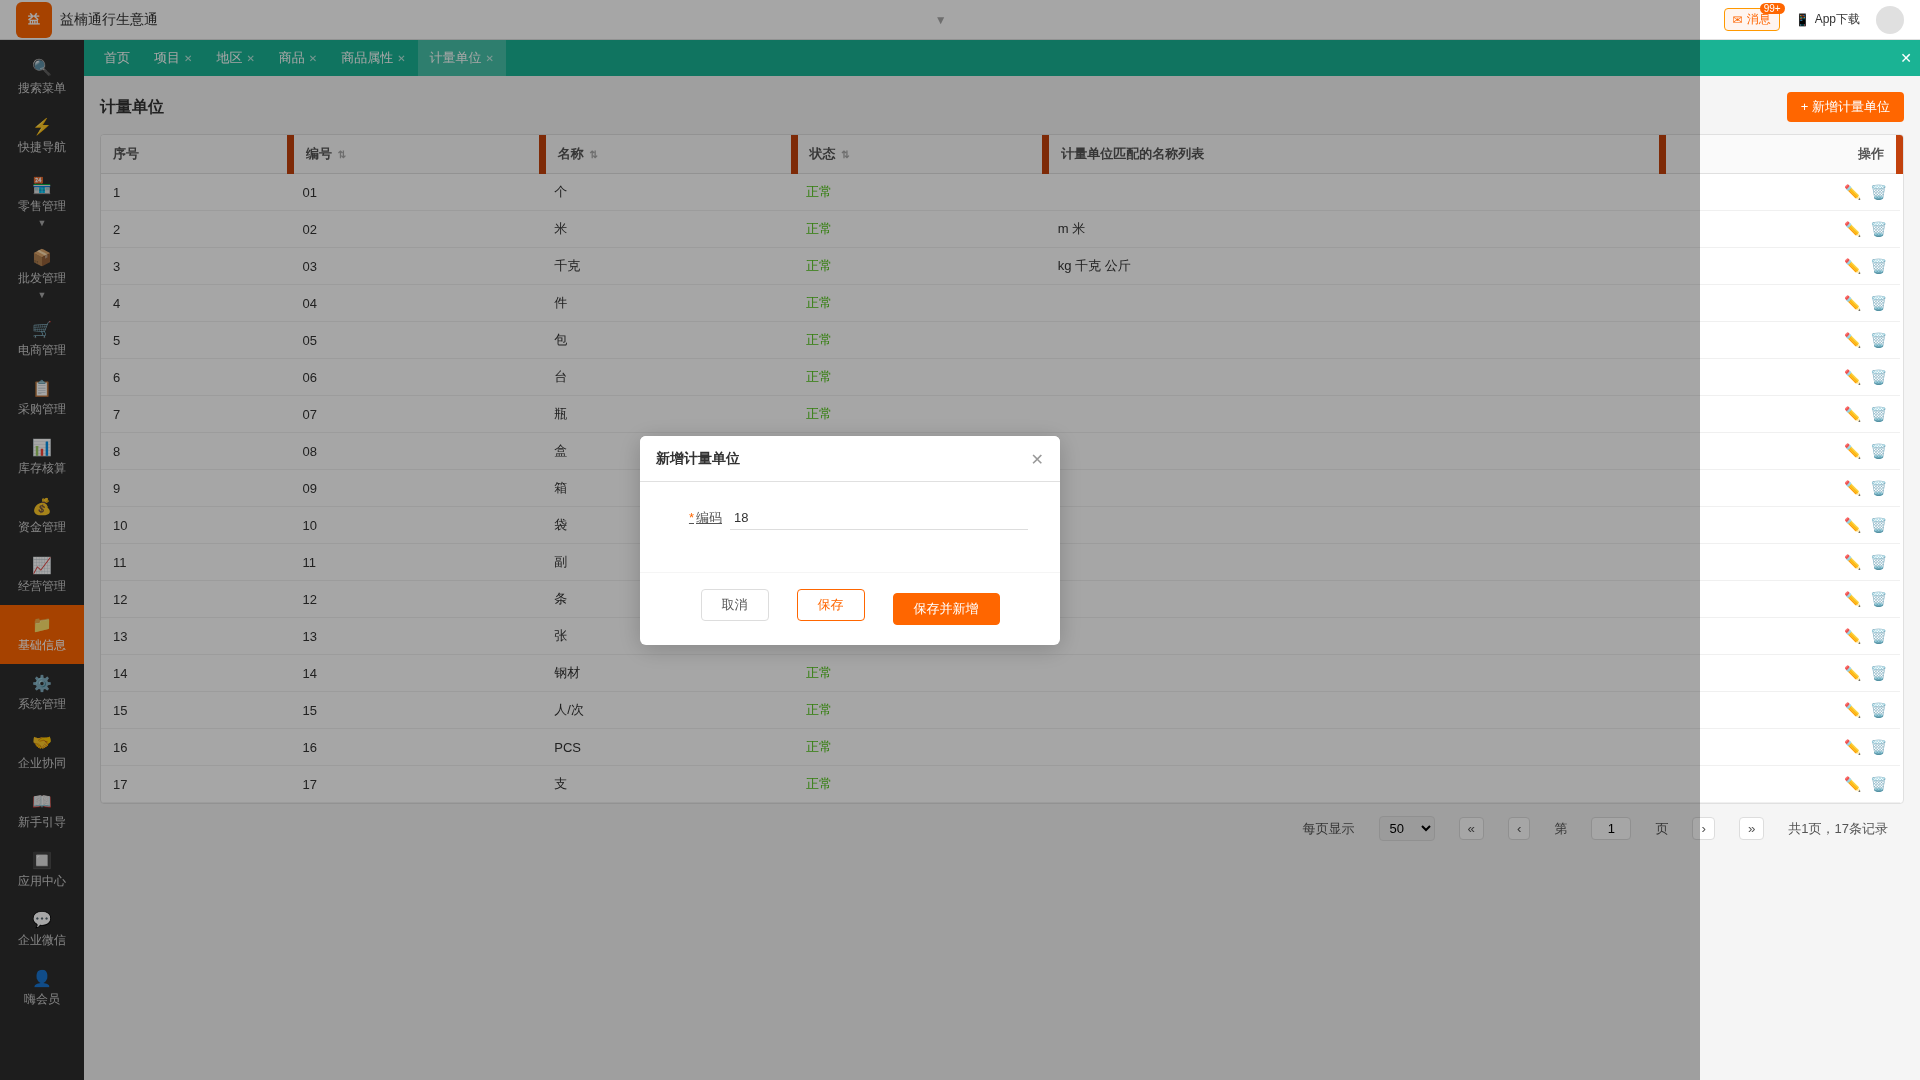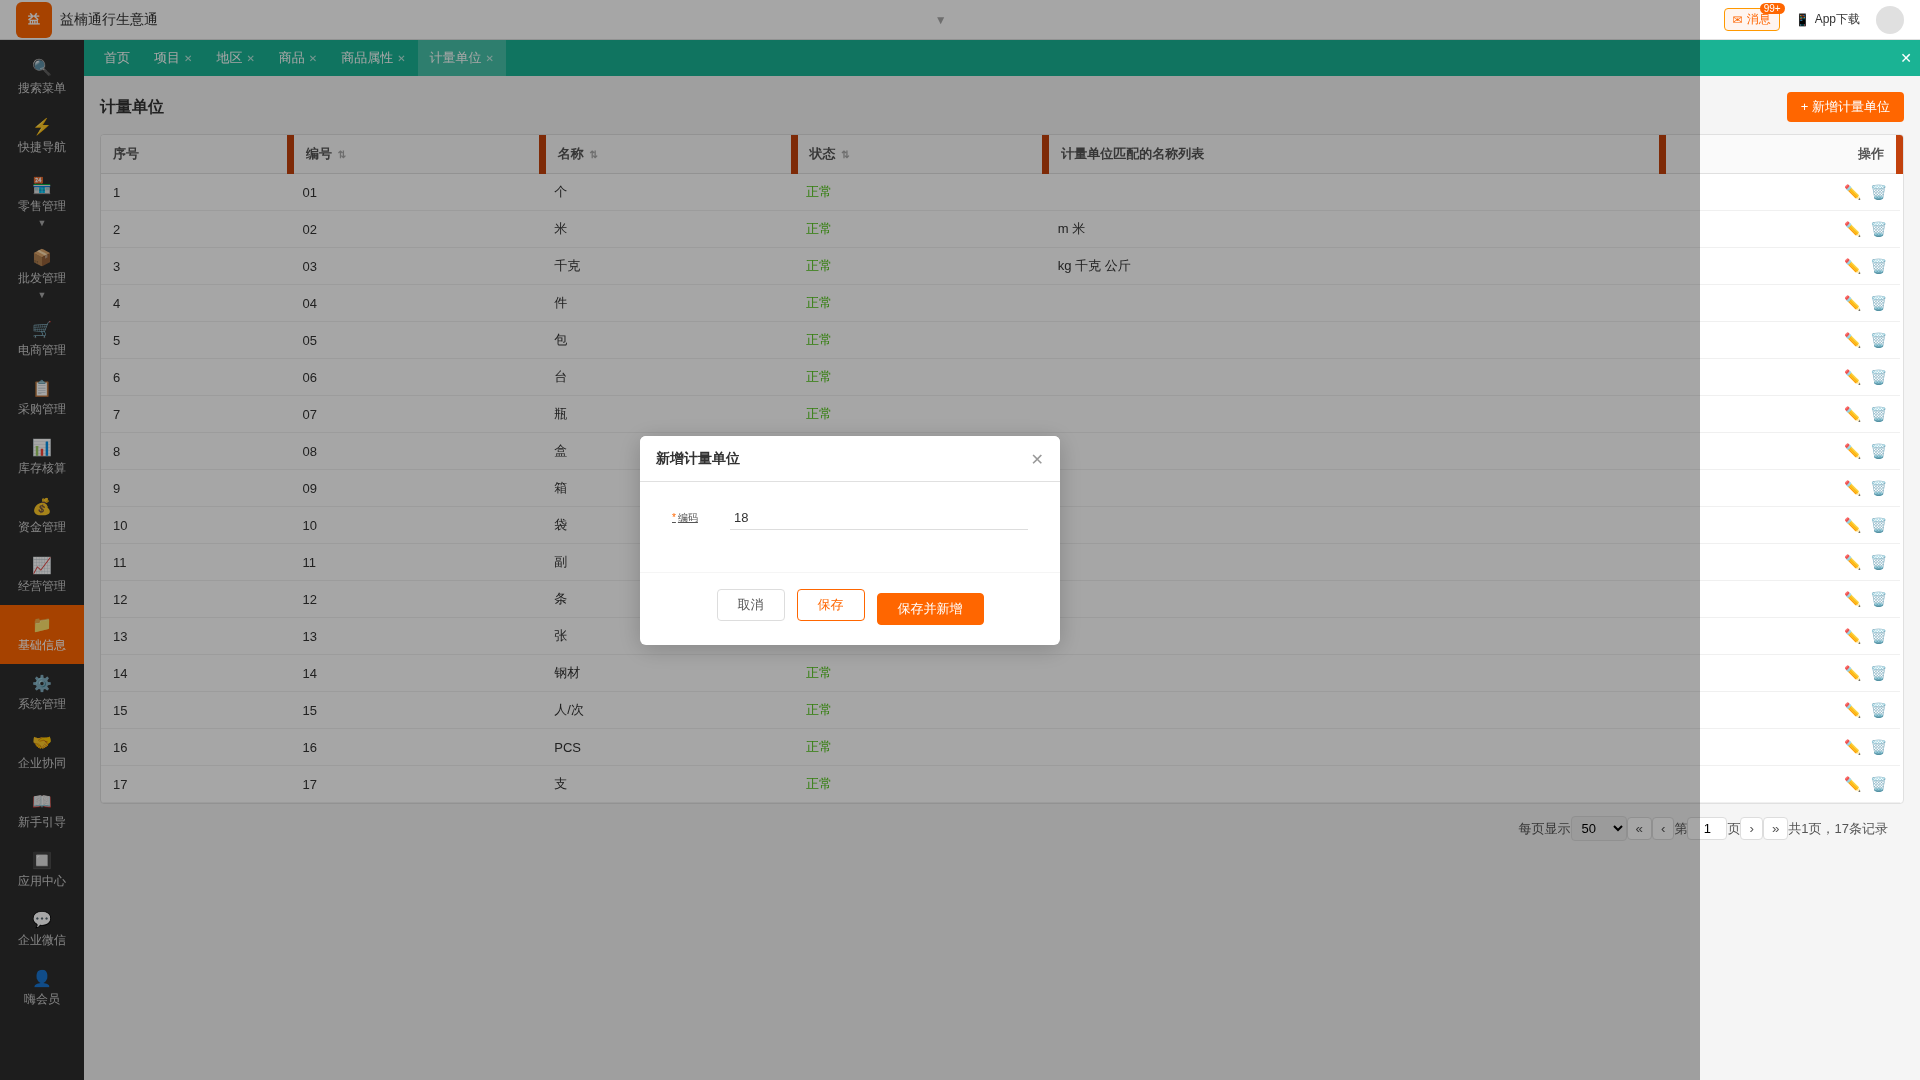--- a/index.html
+++ b/index.html
@@ -226,21 +226,21 @@
       font-size: 14px;
     }
     .sort-icon { color: #aaa; font-size: 10px; margin-left: 2px; }
 
     
     .pagination-area {
       display: flex;
       align-items: center;
       justify-content: flex-end;
       padding: 12px 16px;
-      gap: 0;
+      gap: 24px;
       font-size: 13px;
       color: #555;
     }
     .page-size-select {
       border: 1px solid #ddd;
       border-radius: 4px;
       padding: 3px 6px;
       font-size: 13px;
     }
     .page-nav-btn {
@@ -290,21 +290,22 @@
     .modal-close { cursor: pointer; color: #999; font-size: 16px; }
     .modal-body { padding: 24px 32px; }
     .form-row {
       display: flex;
       align-items: center;
       margin-bottom: 18px;
       gap: 8px;
     }
     .form-label {
       width: 50px;
-      font-size: 10px;
+      text-align: right;
+      font-size: 13px;
       color: #555;
       flex-shrink: 0;
       text-decoration: underline;
     }
     .form-label .req { color: #f60; margin-right: 2px; }
     .form-input {
       flex: 1;
       border: none;
       border-bottom: 1px solid #ddd;
       padding: 4px 4px;
@@ -312,21 +313,21 @@
       outline: none;
       color: #333;
     }
     .form-input.active { border-bottom-color: #f60; }
     .form-input::placeholder { color: #bbb; }
     .modal-footer {
       padding: 12px 32px 20px;
       display: flex;
       align-items: center;
       justify-content: center;
-      gap: 12px;
+      gap: 28px;
       border-top: 1px solid #f5f5f5;
     }
     .btn-cancel {
       border: 1px solid #ddd;
       background: #fff;
       border-radius: 4px;
       padding: 6px 20px;
       font-size: 13px;
       cursor: pointer;
       color: #555;

